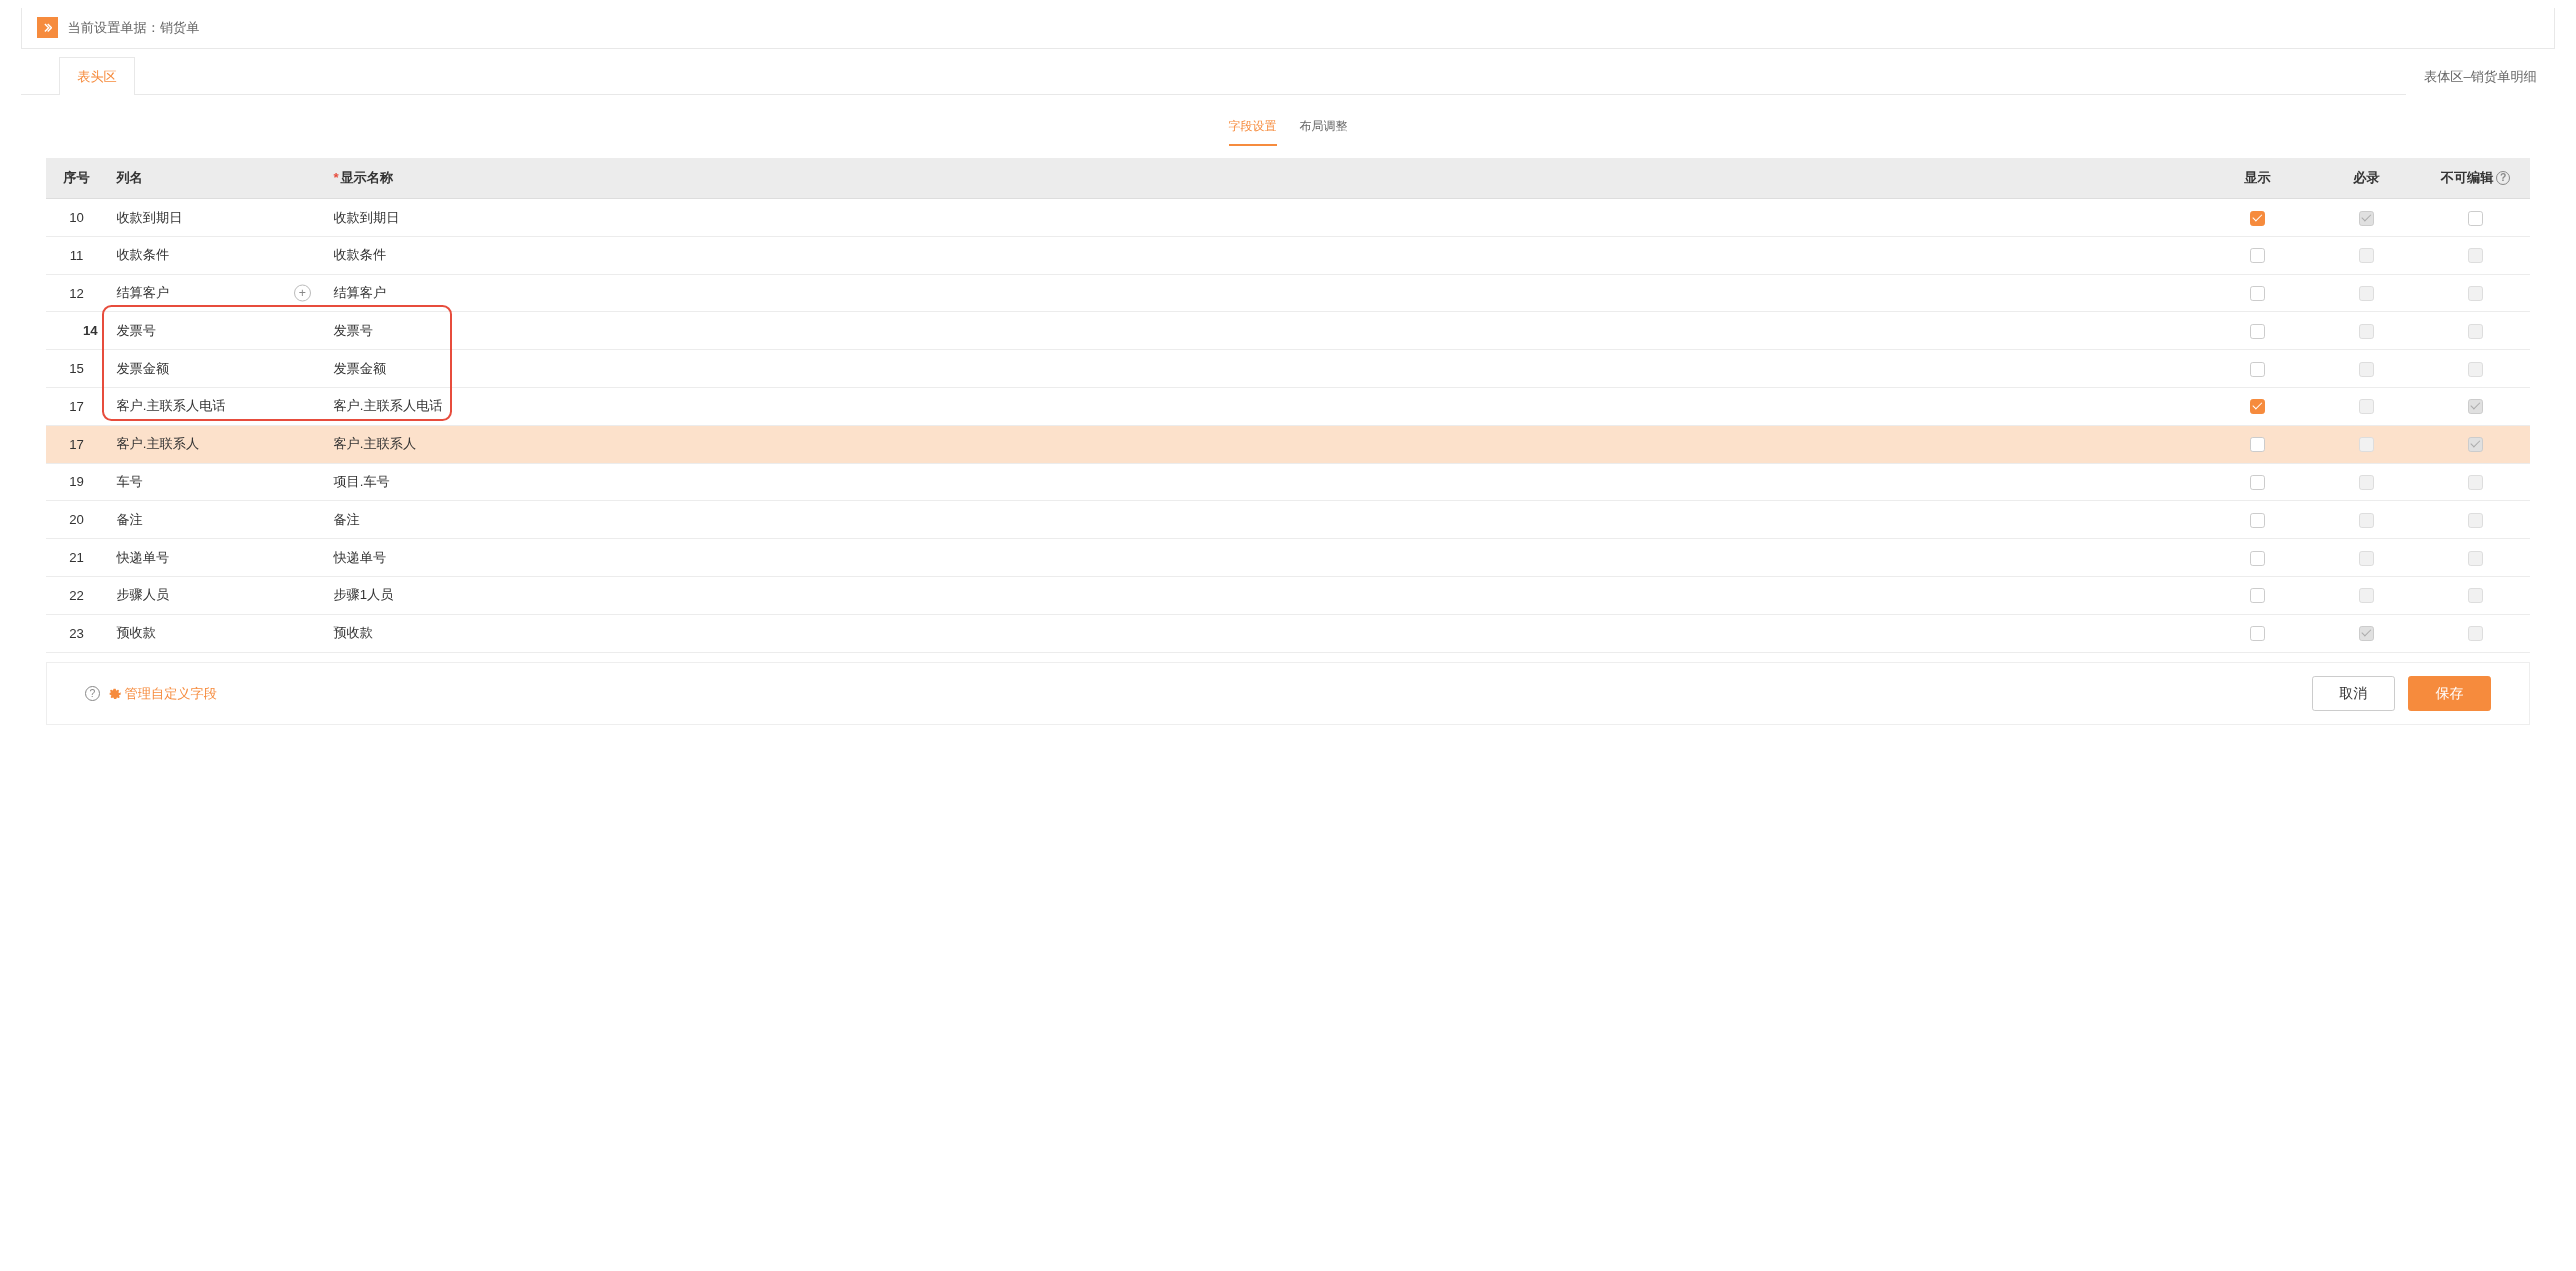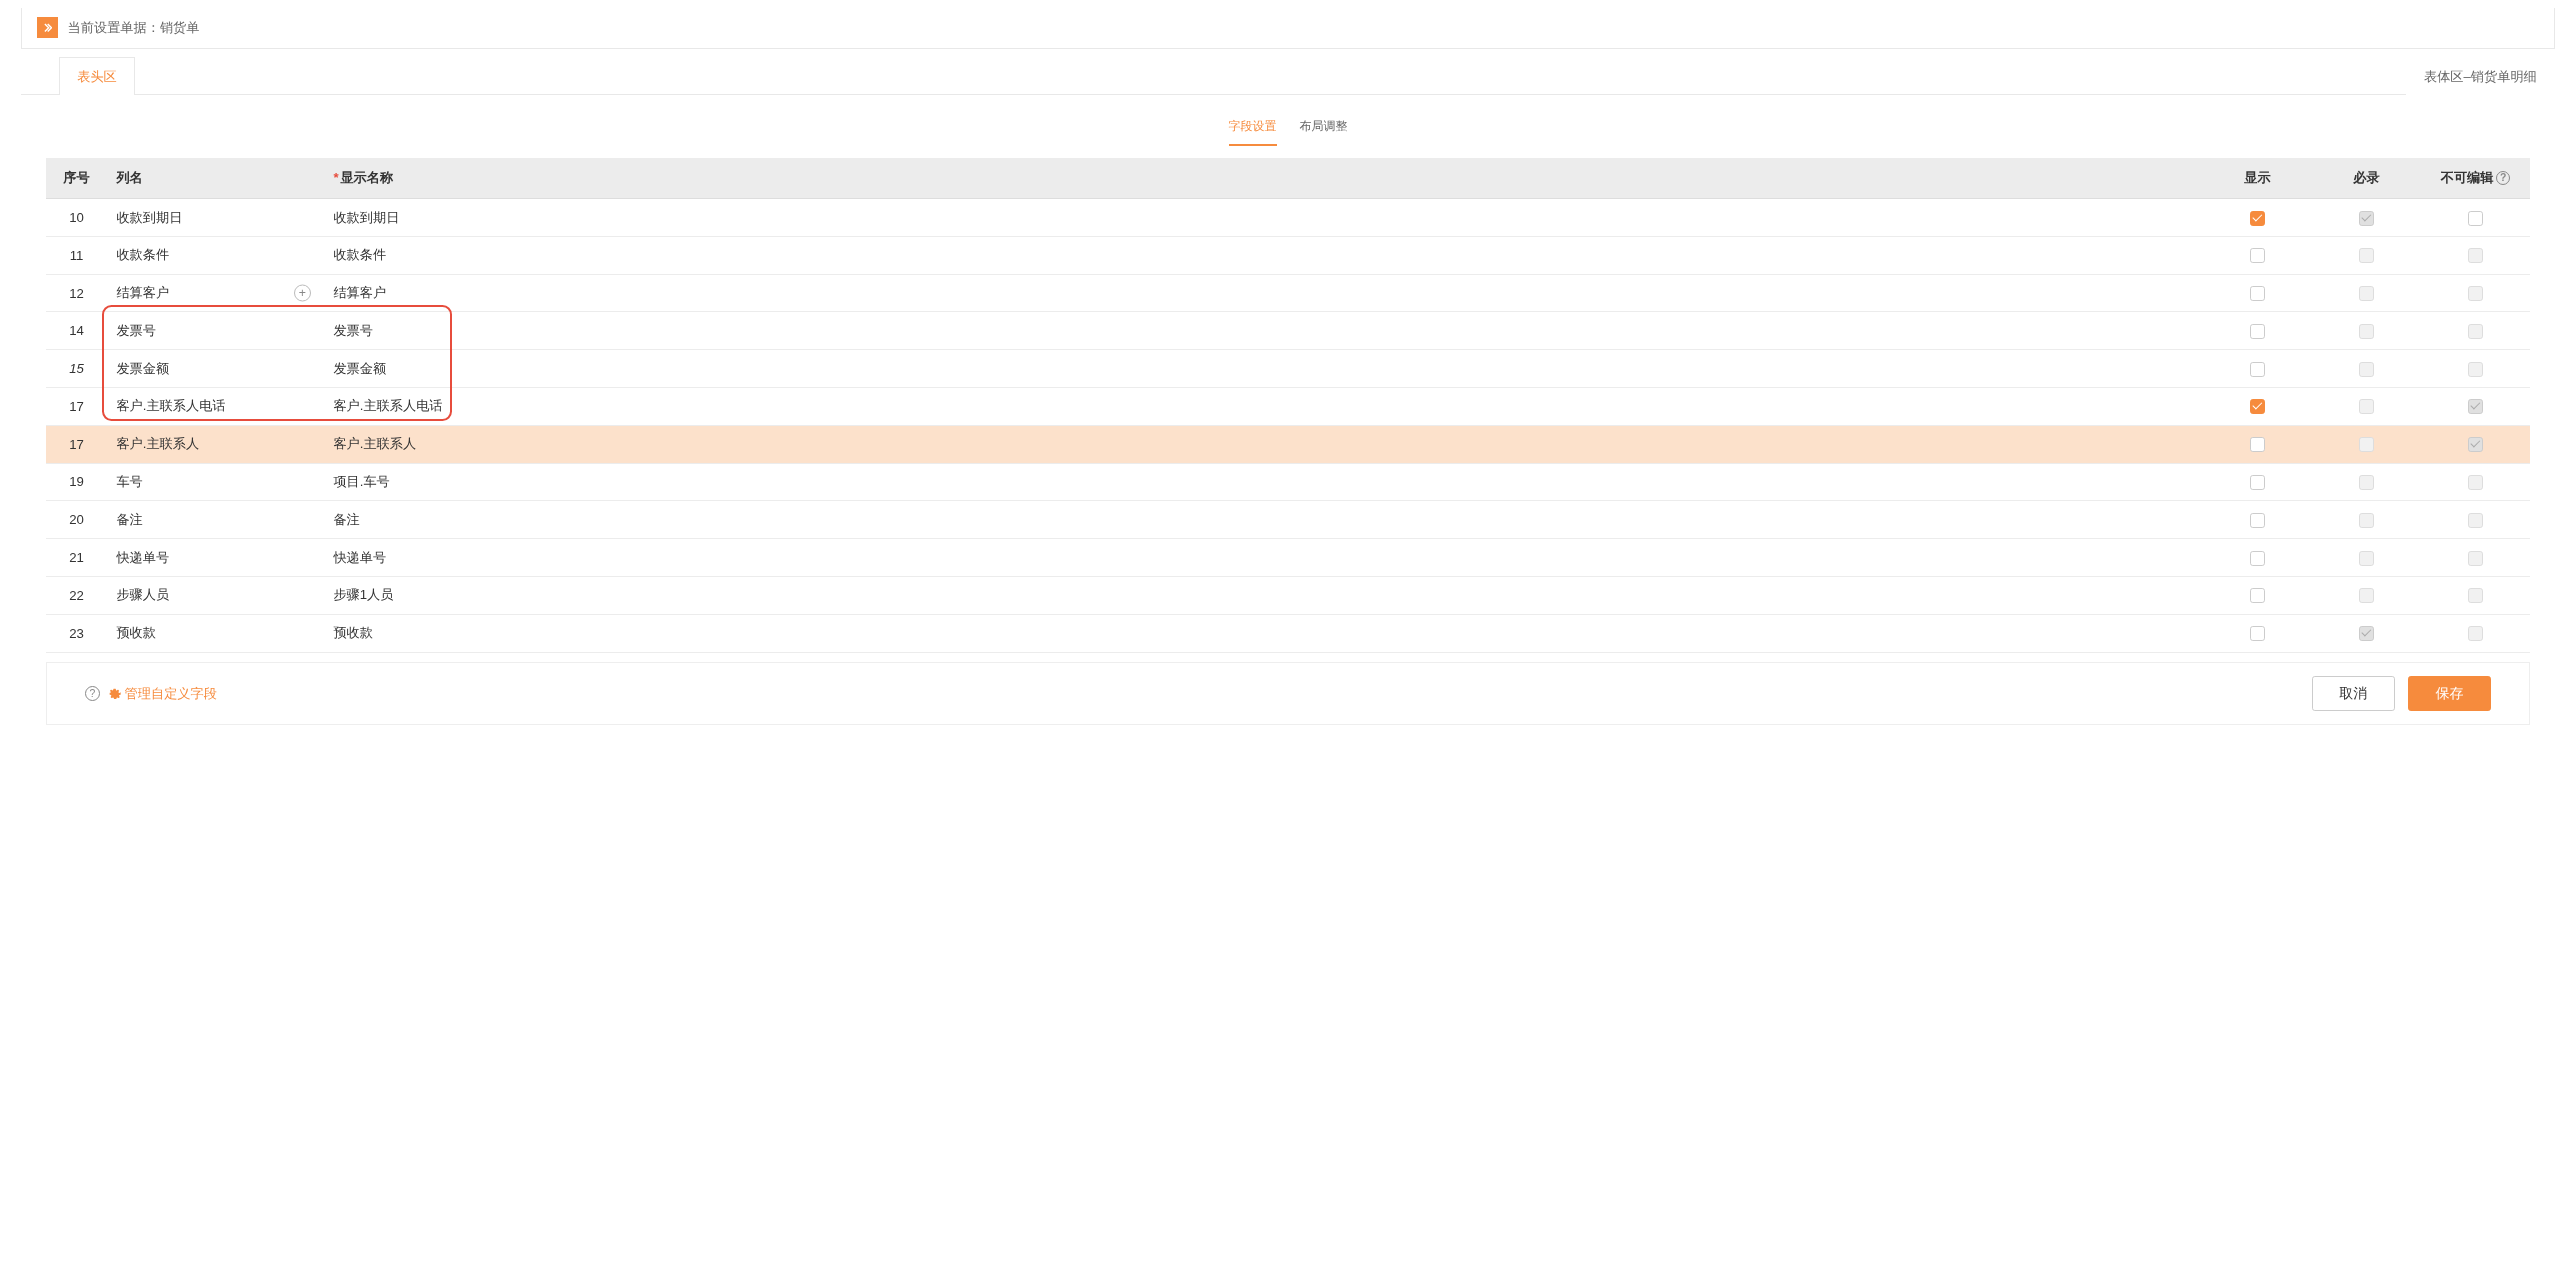--- a/index.html
+++ b/index.html
@@ -318,29 +318,29 @@
           </tr>
           <tr>
             <td class="col-seq" style="text-align: center;">12</td>
             <td class="col-name"><span>结算客户</span><span class="plus-icon">+</span></td>
             <td>结算客户</td>
             <td class="center col-show"><span class="checkbox"></span></td>
             <td class="center col-req"><span class="checkbox disabled"></span></td>
             <td class="center col-lock"><span class="checkbox disabled"></span></td>
           </tr>
           <tr>
-            <td class="col-seq" style="text-align: center;">14</td>
+            <td class="col-seq" style="text-align: right; font-weight: bold;">14</td>
             <td class="col-name"><span>发票号</span></td>
             <td>发票号</td>
             <td class="center col-show"><span class="checkbox"></span></td>
             <td class="center col-req"><span class="checkbox disabled"></span></td>
             <td class="center col-lock"><span class="checkbox disabled"></span></td>
           </tr>
           <tr>
-            <td class="col-seq" style="text-align: center; font-style: italic;">15</td>
+            <td class="col-seq" style="text-align: center;">15</td>
             <td class="col-name"><span>发票金额</span></td>
             <td>发票金额</td>
             <td class="center col-show"><span class="checkbox"></span></td>
             <td class="center col-req"><span class="checkbox disabled"></span></td>
             <td class="center col-lock"><span class="checkbox disabled"></span></td>
           </tr>
           <tr>
             <td class="col-seq" style="text-align: center;">17</td>
             <td class="col-name"><span>客户.主联系人电话</span></td>
             <td>客户.主联系人电话</td>

